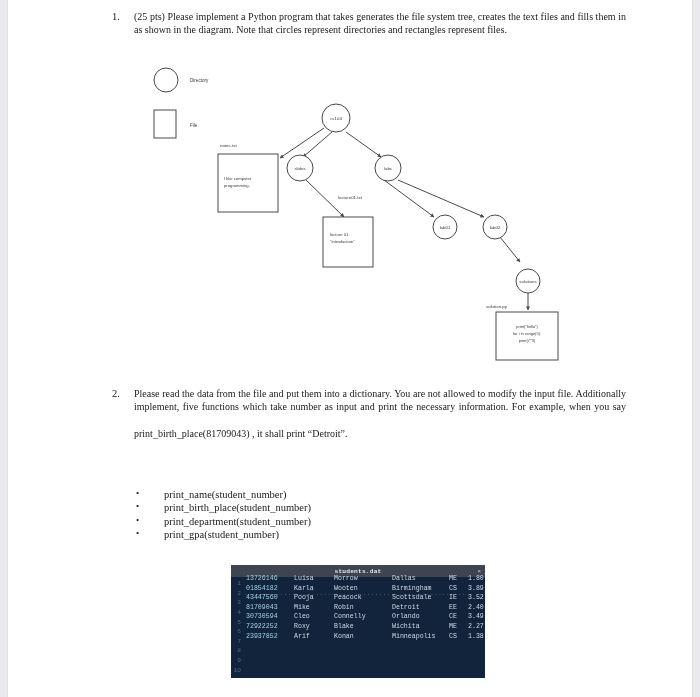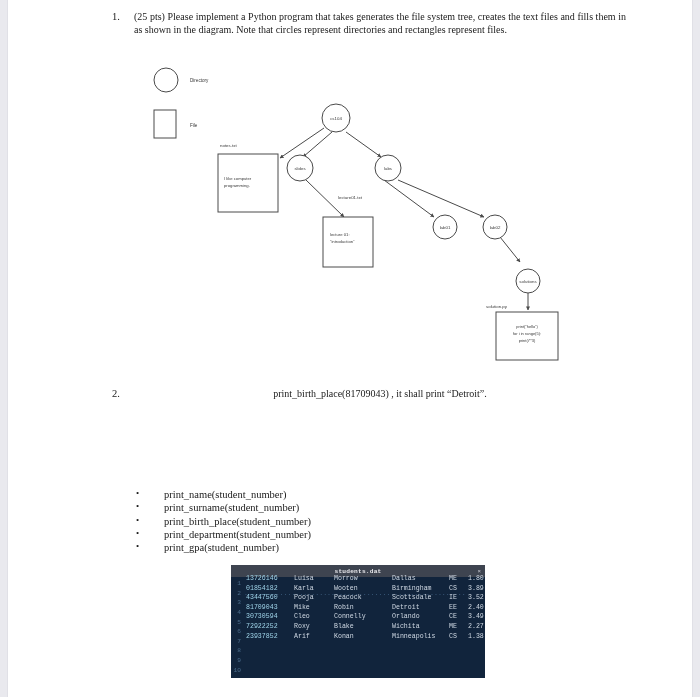--- a/index.html
+++ b/index.html
@@ -46,21 +46,21 @@
     line-height: 13.2px;
     text-align: justify;
   }
   .q-body p {
     margin: 0;
   }
   .q1 { left: 100px; top: 10px; width: 518px; }
   .q2 { left: 100px; top: 387px; width: 518px; }
 
   .q2-line-last {
-    text-align: center;
+    text-align: left;
   }
   .justify-spread {
     text-align: justify;
   }
   .justify-spread::after {
     content: "";
     display: inline-block;
     width: 100%;
   }
 
@@ -282,27 +282,27 @@
       <rect class="node-rect" x="348" y="250" width="62" height="48"></rect>
       <text class="file-body-c" x="379" y="266">print(“hello”)</text>
       <text class="file-body-c" x="379" y="273">for i in range(5):</text>
       <text class="file-body-c" x="379" y="280">print(i**3)</text>
     </svg>
   </div>
 
   <div class="question q2">
     <div class="q-num">2.</div>
     <div class="q-body">
+      <p class="justify-spread">Please read the data from the file and put them into a dictionary. You are not allowed to modify the input file. Additionally implement, five functions which take number as input and print the necessary information. For example, when you say</p>
       <p class="q2-line-last">print_birth_place(81709043) , it shall print “Detroit”.</p>
     </div>
   </div>
 
   <ul class="bullets">
     <li>print_name(student_number)</li>
-    <li>print_surname(student_number)</li>
     <li>print_birth_place(student_number)</li>
     <li>print_department(student_number)</li>
     <li>print_gpa(student_number)</li>
   </ul>
 
   <div class="editor">
     <div class="editor-titlebar">
       <span class="editor-title">students.dat</span>
       <span class="editor-close">×</span>
     </div>

